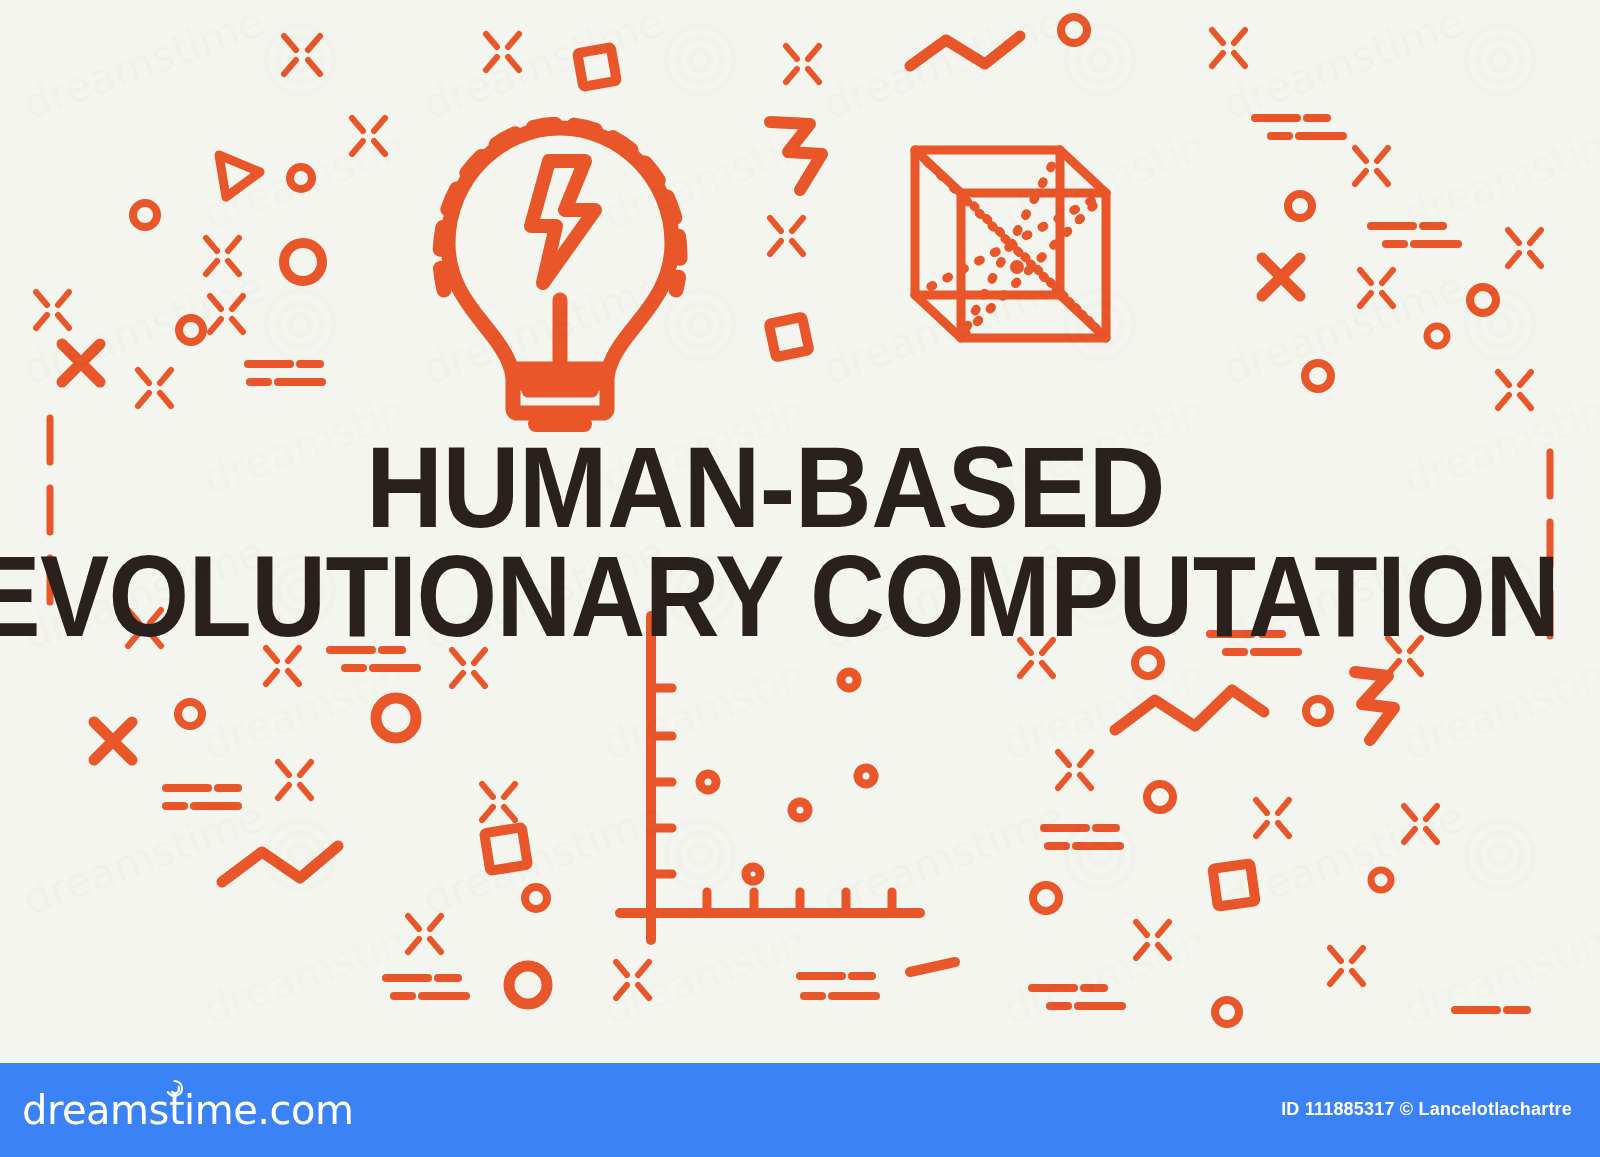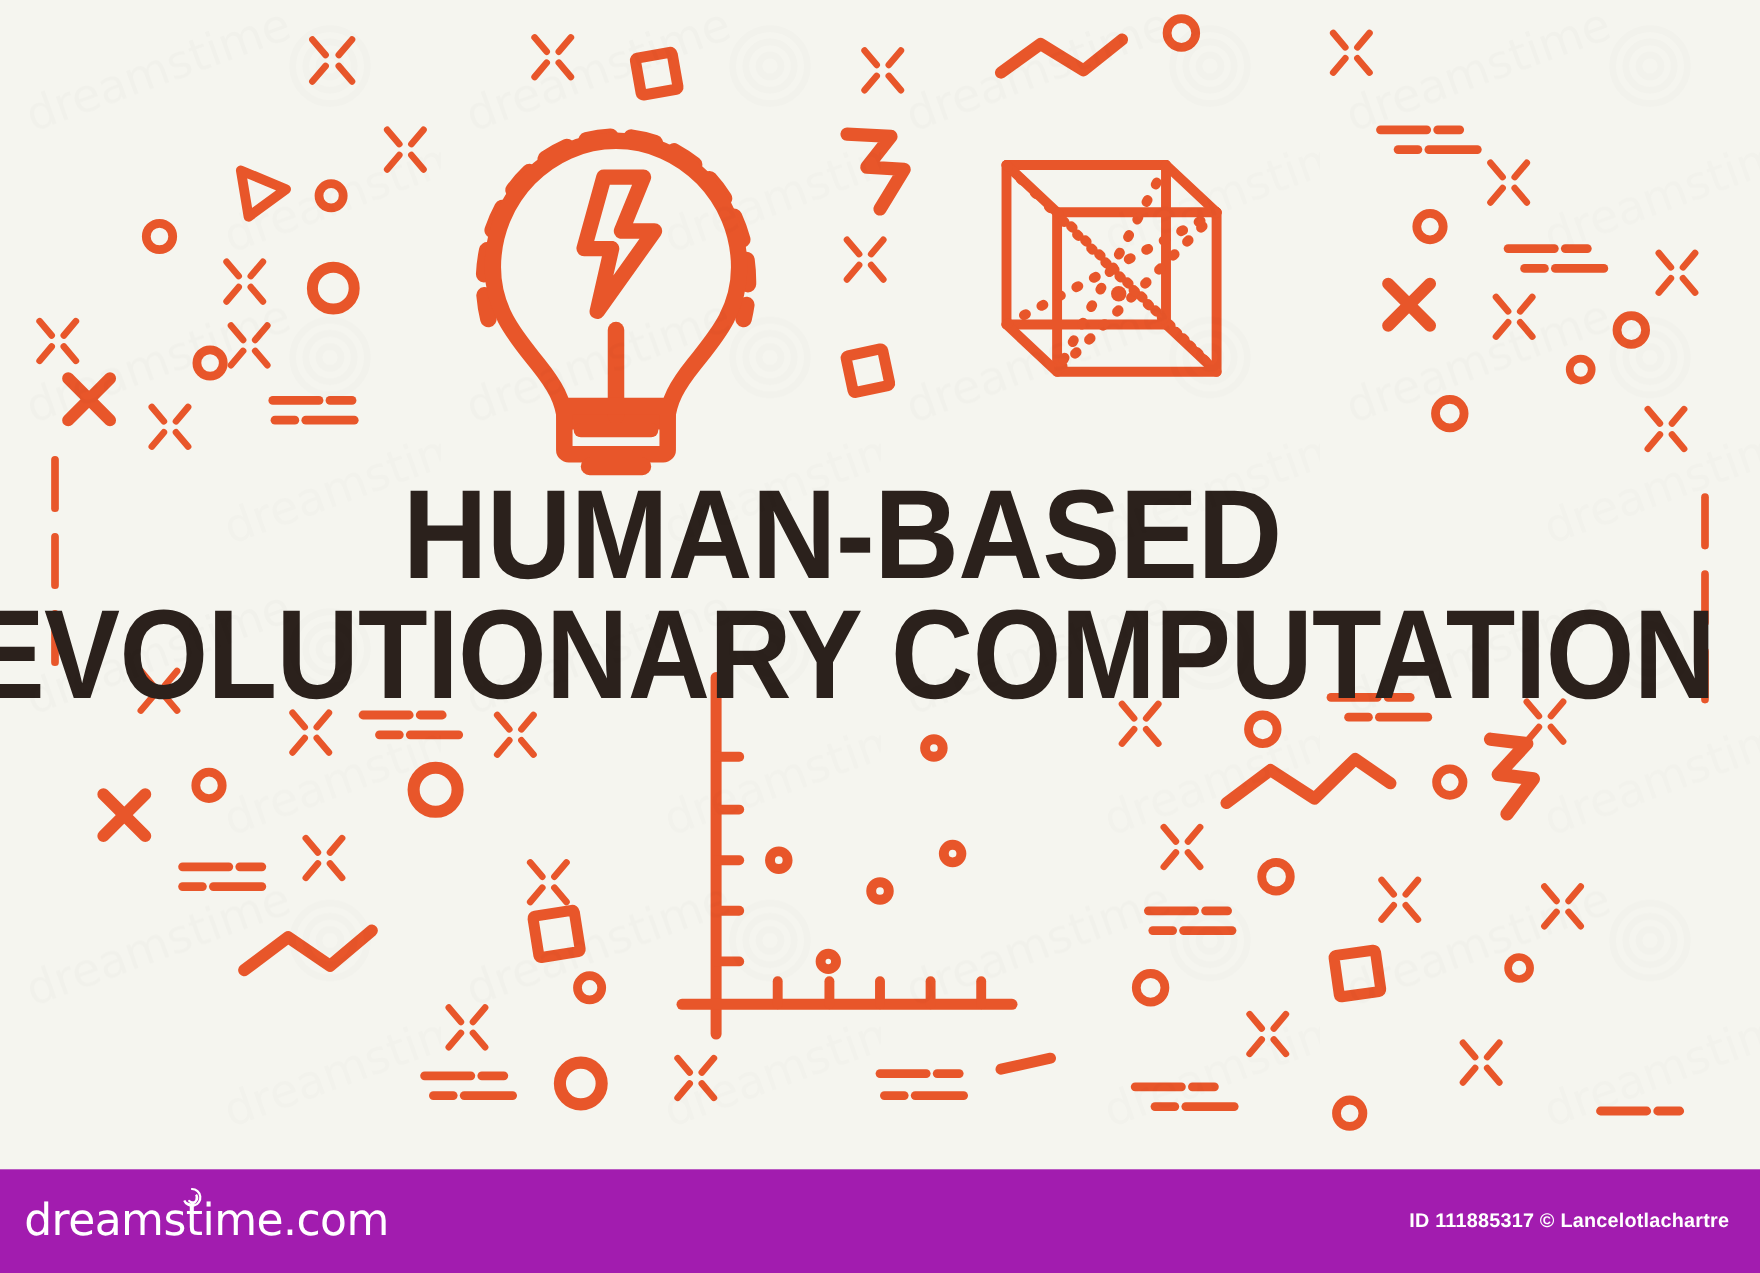--- a/index.html
+++ b/index.html
@@ -36,21 +36,21 @@
     transform:scale(1.24,1.34);
     margin-bottom:26px;
   }
   .title-line.l2{
     font-size:86px;
     transform:scale(1.205,1.34);
   }
   
   .footer{
     position:absolute;left:0;top:1063px;width:1600px;height:94px;
-    background:#a21caf;
+    background:#3b82f6;
     z-index:20;
   }
   .footer-logo{
     position:absolute;left:22px;top:24px;
     color:#ffffff;
     font-family:"DejaVu Sans", sans-serif;
     font-size:40px;
     font-weight:400;
     letter-spacing:-0.5px;
     white-space:nowrap;

